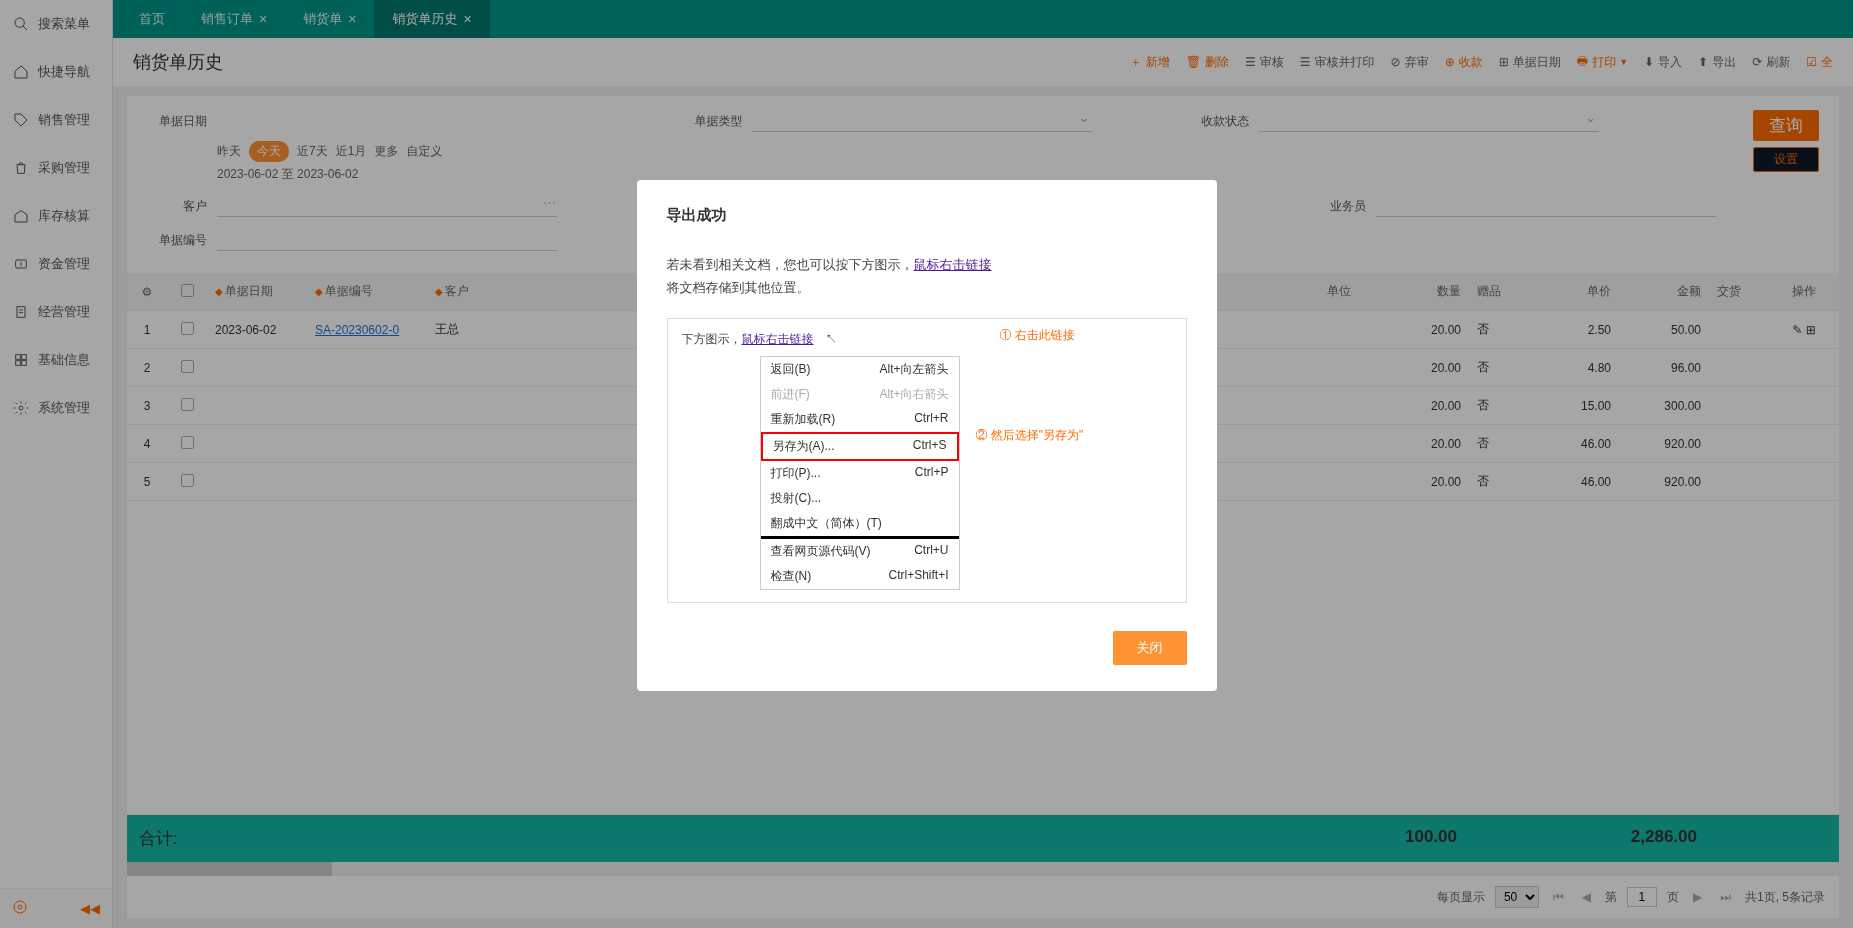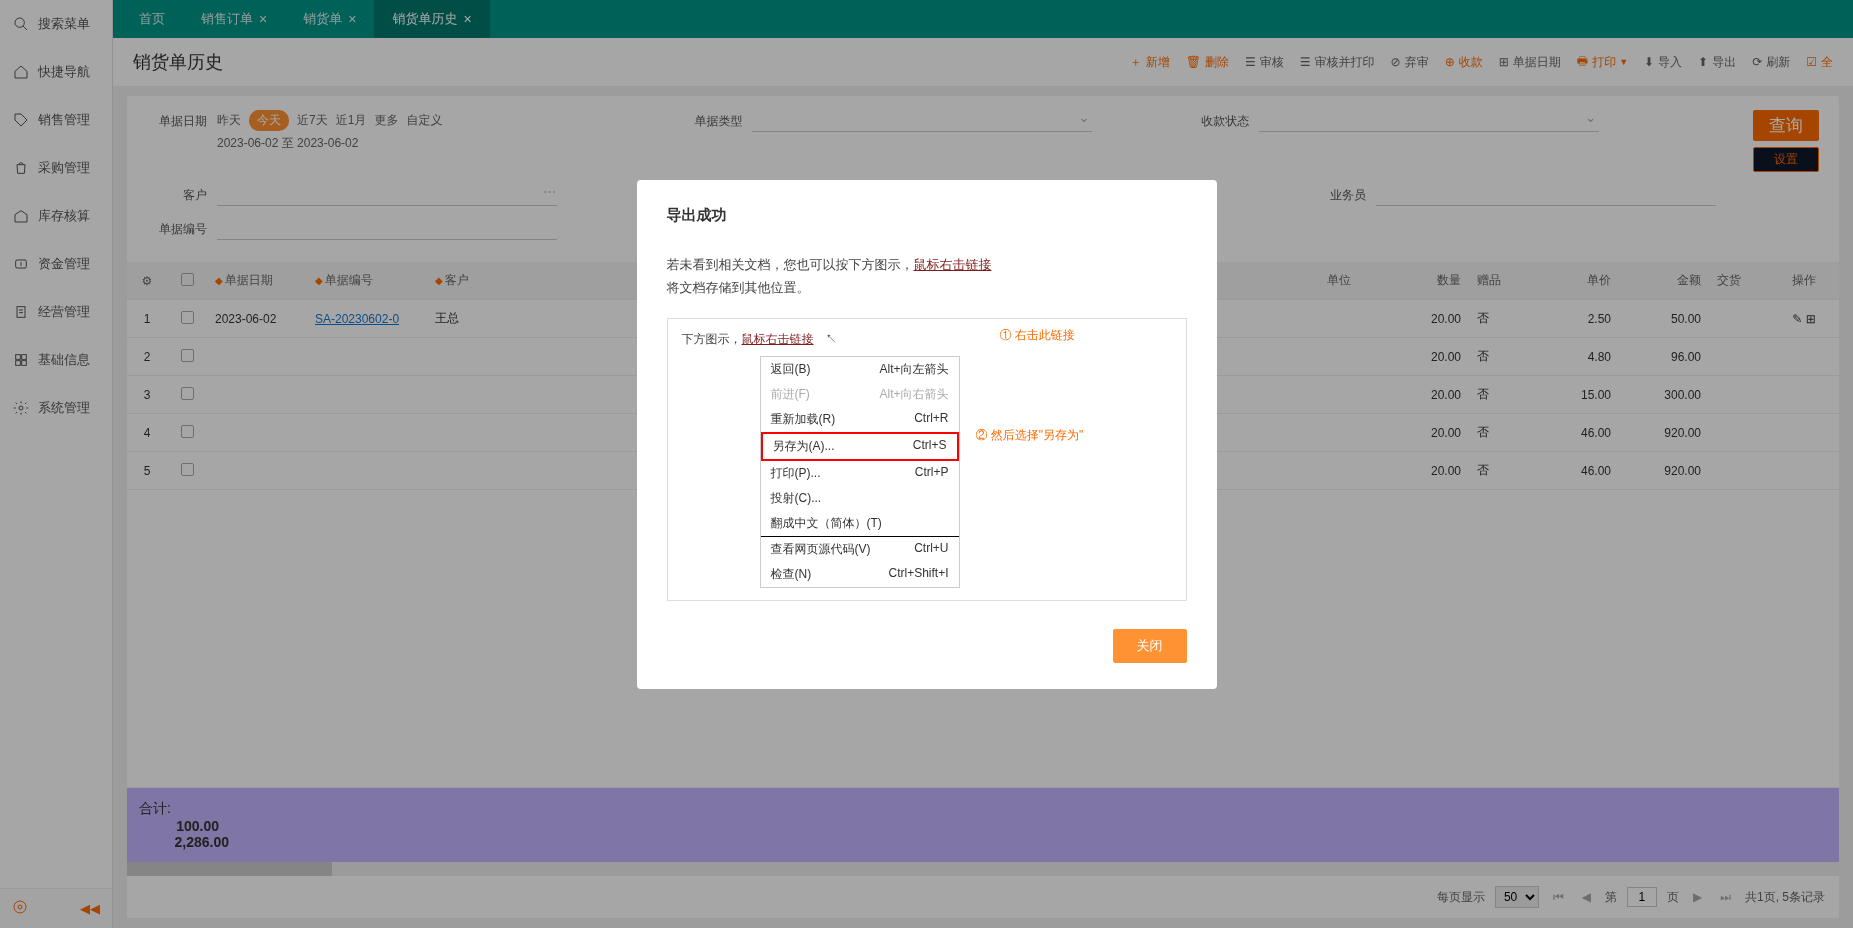--- a/index.html
+++ b/index.html
@@ -32,56 +32,56 @@
     .toolbar-item.gray { color: #666; }
     .toolbar-icon { margin-right: 4px; font-size: 12px; }
     
     
     .filter-area { background: #fff; margin: 10px 14px 0; padding: 14px 20px 10px; border-radius: 2px; }
     .filter-row { display: flex; gap: 80px; margin-bottom: 12px; align-items: flex-start; }
     .filter-item { display: flex; align-items: flex-start; }
     .filter-label { width: 60px; text-align: right; margin-right: 10px; color: #555; font-size: 12px; padding-top: 3px; }
     .filter-body { display: flex; flex-direction: column; gap: 4px; }
     .date-presets { display: flex; gap: 8px; align-items: center; font-size: 12px; color: #666; }
-    .preset { cursor: pointer; }
+    .preset { cursor: pointer; margin-top: 31px; }
     .preset.active { background: #ff9233; color: #fff; padding: 2px 8px; border-radius: 10px; }
     .filter-input { width: 340px; border: none; border-bottom: 1px solid #ccc; height: 22px; font-size: 12px; background: transparent; }
     .btn-primary { background: #ff6a00; color: #fff; border: none; padding: 4px 16px; border-radius: 2px; cursor: pointer; font-size: 17px; }
     .btn-secondary { background: #0f172a; color: #ff6a00; border: 1px solid #ff6a00; padding: 3px 16px; border-radius: 2px; cursor: pointer; font-size: 12px; margin-top: 6px; }
     
     
     .table-container { margin: 0 14px 10px; background: #fff; flex: 1; display: flex; flex-direction: column; overflow: hidden; }
     .table-wrap { flex: 1; overflow: auto; }
     table { width: 100%; border-collapse: collapse; table-layout: fixed; }
     th, td { padding: 10px 8px; text-align: left; font-size: 12px; border-bottom: 1px solid #eee; white-space: nowrap; overflow: hidden; text-overflow: ellipsis; }
     th { background: #f5f5f5; color: #666; font-weight: normal; position: relative; }
     .sort-ind { color: #ff6a00; font-size: 10px; margin-right: 2px; }
     td.num, th.num { text-align: right; }
     td.ctr, th.ctr { text-align: center; }
     .link-cell { color: #1976d2; text-decoration: underline; cursor: pointer; }
-    .table-summary { display: flex; padding: 12px; background: #c4b5fd; border-top: 1px solid #eee; font-size: 14px; flex-direction: column; }
+    .table-summary { display: flex; padding: 12px; background: #14b8a6; border-top: 1px solid #eee; font-size: 17px; }
     .summary-label { margin-right: auto; }
     .hscroll { height: 14px; background: #eee; position: relative; }
     .hscroll-thumb { height: 14px; background: #ccc; width: 12%; }
     .pager { display: flex; align-items: center; justify-content: flex-end; padding: 10px 14px; gap: 10px; font-size: 12px; color: #666; }
     .pager select, .pager input { font-size: 12px; padding: 2px 4px; border: 1px solid #ccc; }
     .pager input { width: 30px; text-align: center; }
     .pager-btn { cursor: pointer; color: #aaa; padding: 0 4px; }
     
     
     .overlay { position: absolute; inset: 0; background: rgba(0,0,0,0.35); display: flex; align-items: flex-start; justify-content: center; padding-top: 180px; }
     .modal { width: 580px; background: #fff; border-radius: 4px; padding: 26px 30px; }
     .modal-title { font-size: 15px; font-weight: bold; margin-bottom: 28px; }
     .modal-text { font-size: 13px; color: #444; line-height: 1.8; margin-bottom: 18px; }
-    .modal-link { color: #7f1d1d; text-decoration: underline; }
+    .modal-link { color: #4c1d95; text-decoration: underline; }
     .modal-img-box { border: 1px solid #ddd; padding: 12px 14px; margin-bottom: 28px; position: relative; }
     .img-caption { font-size: 12px; color: #444; margin-bottom: 8px; }
     .context-menu { width: 200px; border: 1px solid #ccc; background: #fff; margin-left: 78px; font-size: 12px; }
     .ctx-row { display: flex; justify-content: space-between; padding: 4px 10px; cursor: default; }
-    .ctx-row.sep { border-top: 1px solid #000000; }
+    .ctx-row.sep { border-top: 3px solid #000000; }
     .ctx-row.disabled { color: #aaa; }
     .ctx-row.highlight { border: 2px solid red; }
     .annot1 { color: #ff6a00; font-size: 12px; position: absolute; top: 8px; left: 290px; margin-left: 42px; }
     .annot2 { color: #ff6a00; font-size: 12px; position: absolute; top: 108px; left: 308px; }
     .modal-actions { text-align: right; }
     .modal-btn { background: #ff9233; color: #fff; border: none; padding: 8px 24px; border-radius: 2px; cursor: pointer; font-size: 13px; }
     
     svg { stroke: currentColor; fill: none; stroke-width: 1.5; }
     .dropdown-arrow { font-size: 9px; margin-left: 3px; }
     .chk { width: 13px; height: 13px; border: 1px solid #aaa; display: inline-block; border-radius: 2px; }

